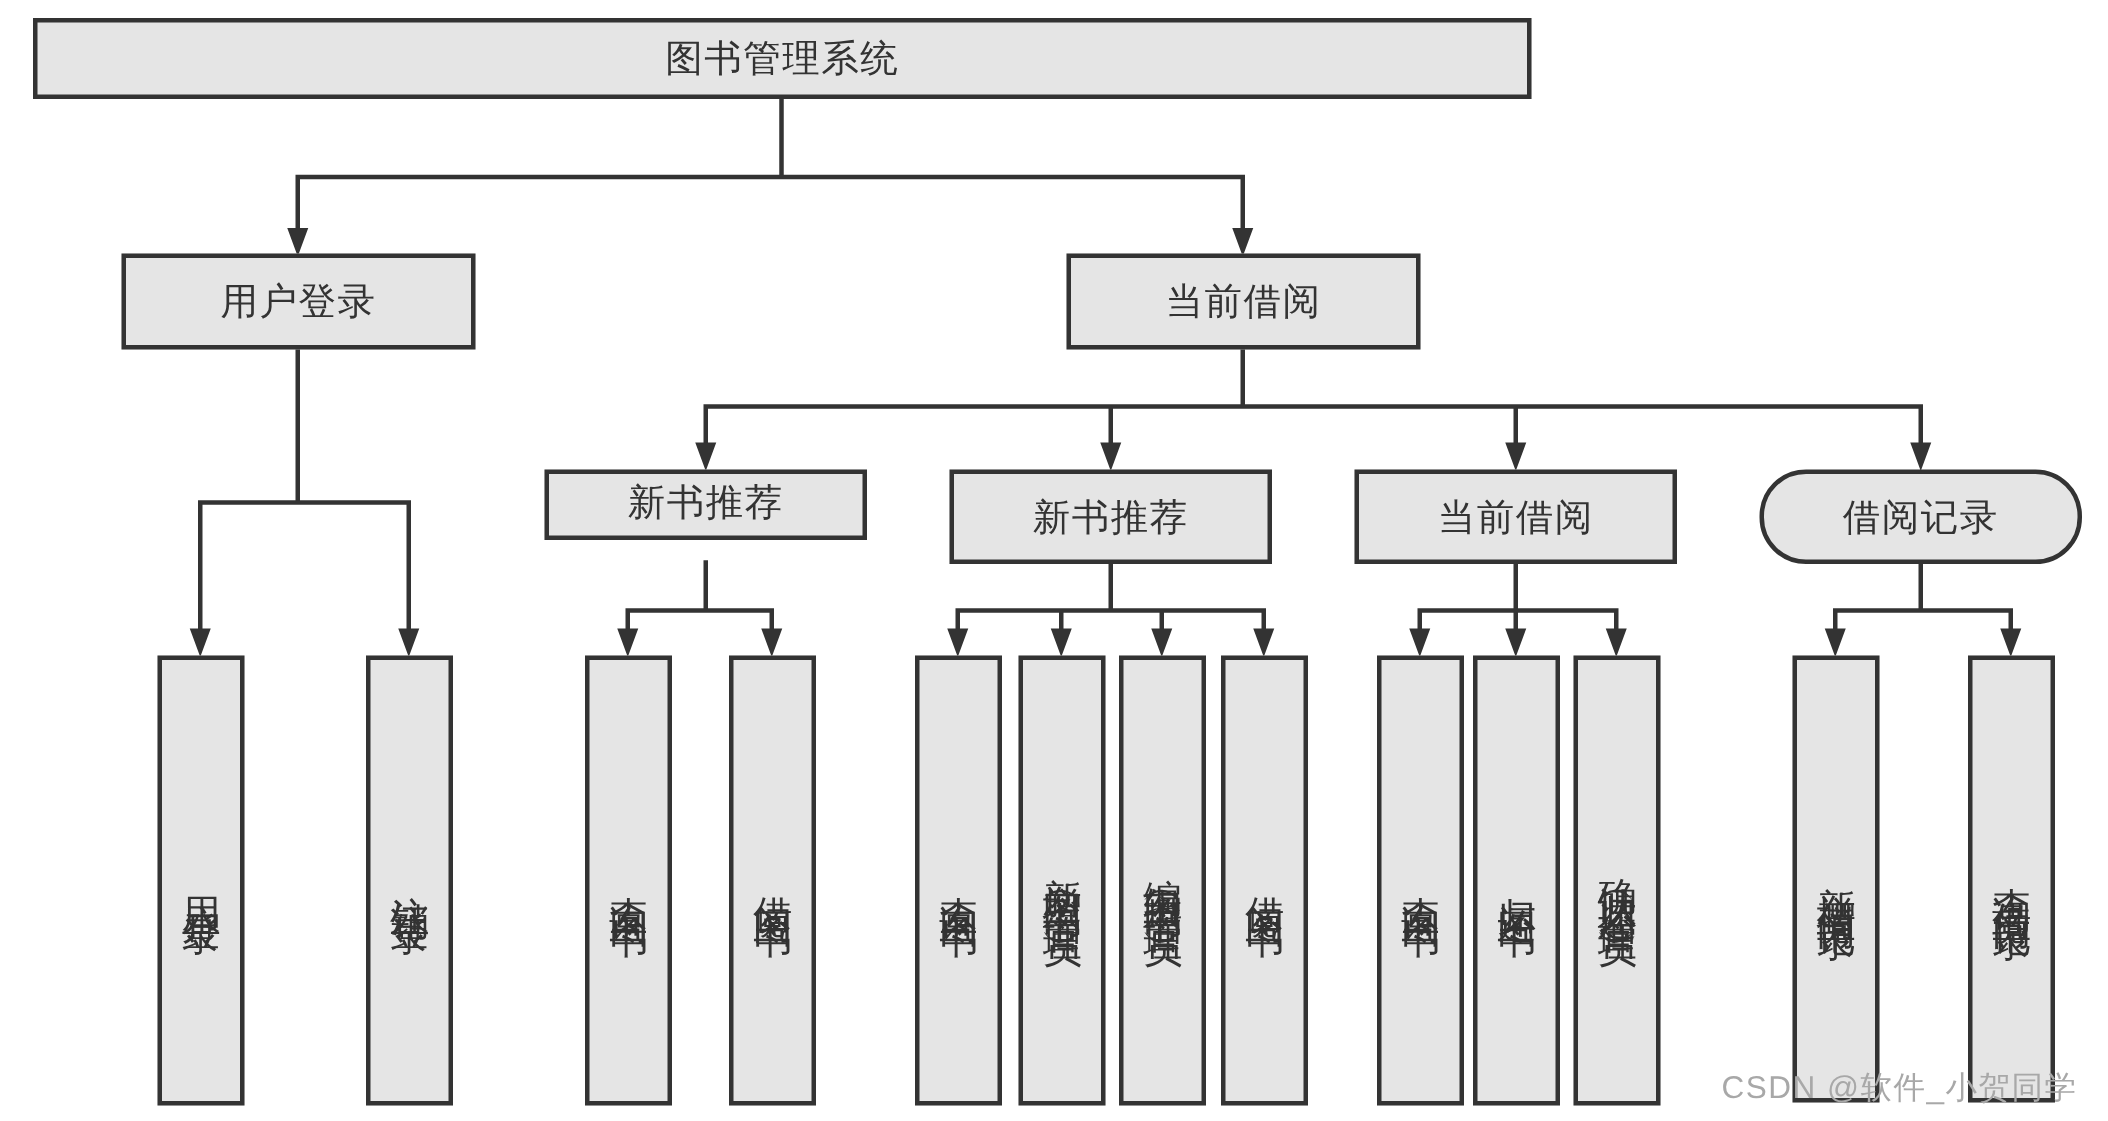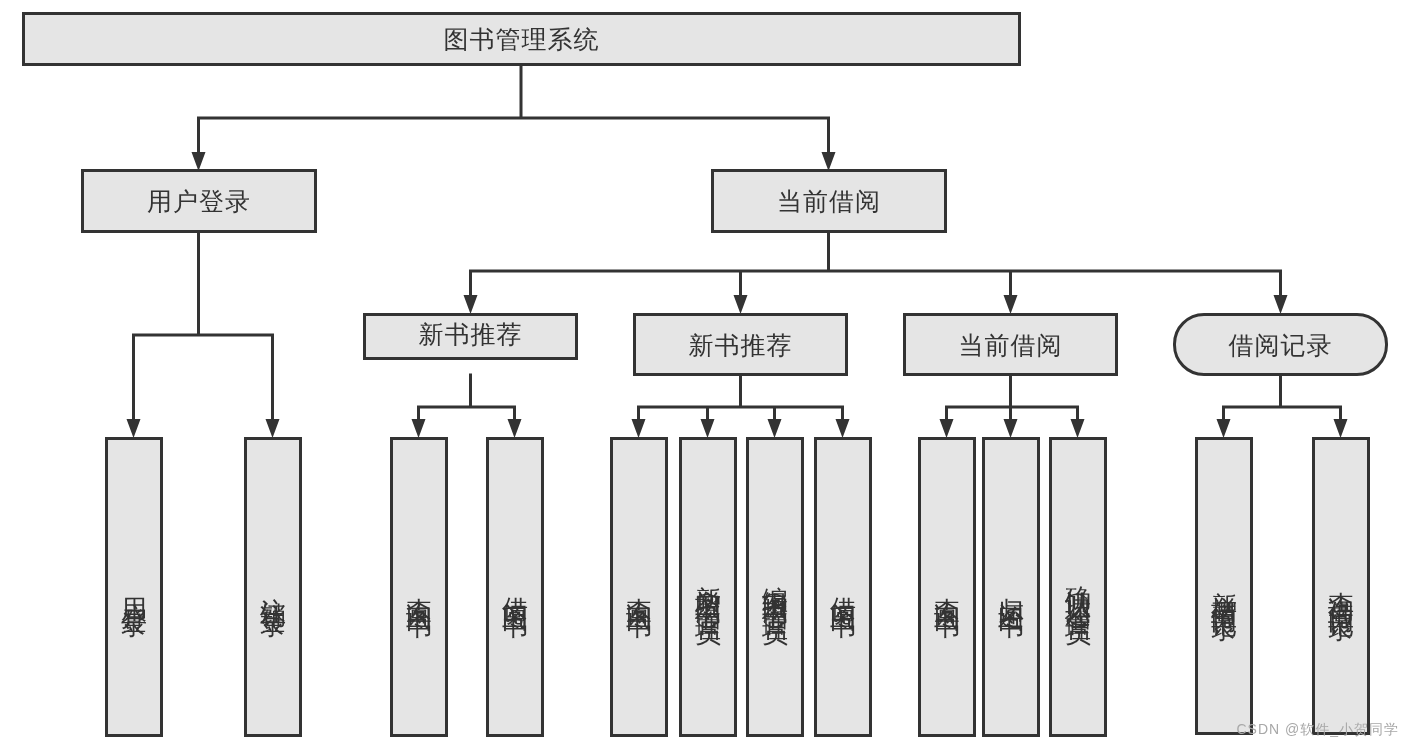--- a/index.html
+++ b/index.html
@@ -35,23 +35,23 @@
     text-align: center;
   }
   .leaf {
     writing-mode: vertical-rl;
     text-orientation: mixed;
     font-size: 26px;
     letter-spacing: 5px;
   }
   .watermark {
     position: absolute;
-    right: 6px;
+    right: 20px;
     bottom: 8px;
-    font-size: 14px;
+    font-size: 21px;
     letter-spacing: 1px;
     color: var(--wm, #a8a8a8);
     z-index: 5;
     white-space: nowrap;
     margin-top: 39px;
   }
 </style>
 </head>
 <body>
 

